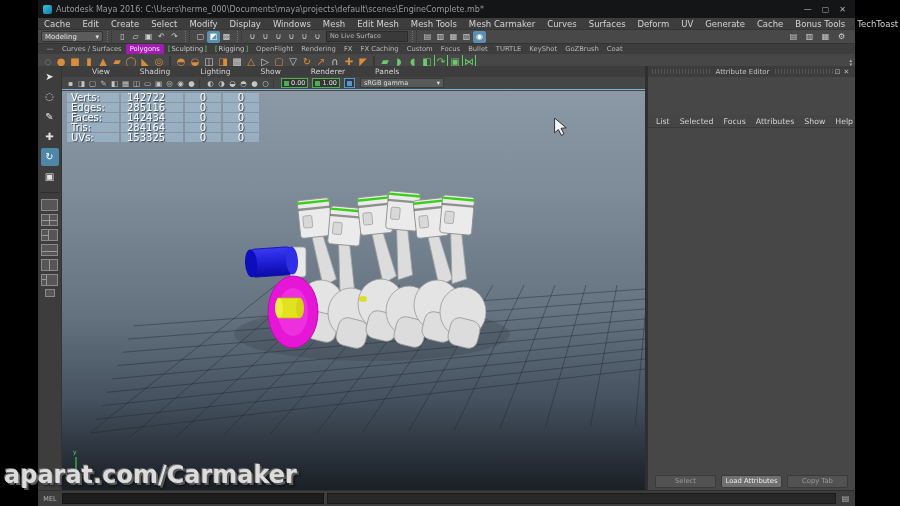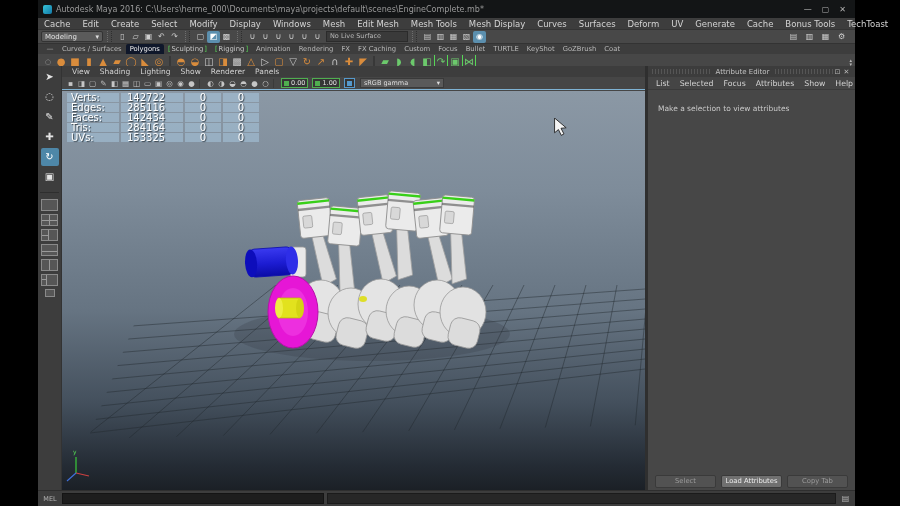--- a/index.html
+++ b/index.html
@@ -27,21 +27,21 @@
   .grip{width:5px;height:11px;border-left:1px dotted #6e6e6e;border-right:1px dotted #2e2e2e;margin:0 2px;}
   .sl-icon{width:13px;height:12px;font-size:8px;line-height:12px;text-align:center;color:#cfcfcf;}
   .sl-icon.active{background:#5b8fae;border-radius:2px;color:#fff;}
   .live-field{width:82px;height:11px;background:#3a3a3a;border:1px solid #2b2b2b;font-size:6.5px;color:#b8b8b8;line-height:9px;padding-left:3px;}
   .sl-right{margin-left:auto;display:flex;gap:3px;padding-right:4px;}
 
   
   .shelf-tabs{height:10px;background:#3d3d3d;display:flex;align-items:flex-end;padding-left:4px;}
   .shelf-min{font-size:7px;color:#aaa;width:16px;text-align:center;line-height:10px;}
   .tab{font-size:6.8px;line-height:10px;color:#b8b8b8;padding:0 4px;white-space:nowrap;}
-  .tab.active{background:#0f172a;color:#f2f2f2;border-radius:2px 2px 0 0;}
+  .tab.active{background:#a21caf;color:#f2f2f2;border-radius:2px 2px 0 0;}
   .tab.bracket{color:#c8c8c8;}
   .tab.bracket::before{content:"[";color:#56d656;margin-right:1px;}
   .tab.bracket::after{content:"]";color:#56d656;margin-left:1px;}
   .shelf-row{height:17px;background:#474747;display:flex;align-items:center;padding-left:4px;border-bottom:1px solid #333;}
   .shelf-lead{width:12px;font-size:7px;color:#9a9a9a;text-align:center;}
   .shelf-icon{width:14px;height:14px;font-size:10px;line-height:14px;text-align:center;}
   .shelf-icon.bracket{border-left:1px solid #56d656;border-right:1px solid #56d656;}
   .shelf-icon.divider{width:2px;height:13px;background:#383838;margin:0 3px;}
   .shelf-spinner{margin-left:auto;padding-right:3px;display:flex;flex-direction:column;line-height:4px;}
   .shelf-spinner span{font-size:5px;color:#bbb;}
@@ -55,21 +55,21 @@
   .lay.v2{background-image:linear-gradient(#999,#999),linear-gradient(#999,#999);background-repeat:no-repeat;background-size:1px 100%,100% 1px;background-position:50% 0,0 50%;}
   .lay.v3{background-image:linear-gradient(#999,#999),linear-gradient(#999,#999);background-repeat:no-repeat;background-size:1px 100%,40% 1px;background-position:40% 0,0 50%;}
   .lay.v4{background-image:linear-gradient(#999,#999);background-repeat:no-repeat;background-size:100% 1px;background-position:0 70%;}
   .lay.v5{background-image:linear-gradient(#999,#999);background-repeat:no-repeat;background-size:1px 100%;background-position:50% 0;}
   .lay.v6{background-image:linear-gradient(#999,#999),linear-gradient(#999,#999);background-repeat:no-repeat;background-size:1px 100%,30% 1px;background-position:30% 0,0 40%;}
   .lay.v7{width:10px;height:8px;}
 
   
   .viewport{position:absolute;left:24px;top:66px;width:583px;bottom:16px;background:#464646;}
   .vp-menu{height:11px;background:#3d3d3d;display:flex;padding-left:5px;}
-  .vp-menu-item{font-size:7.5px;line-height:11px;color:#d2d2d2;padding:0 5px;}
+  .vp-menu-item{font-size:7.5px;line-height:11px;color:#d2d2d2;padding:0 5px;margin-left:20px;}
   .vp-bar{height:13px;background:#464646;display:flex;align-items:center;padding:0 3px;border-bottom:1px solid #7fb3d4;}
   .vp-icon{width:11px;height:11px;font-size:7.5px;color:#c6c6c6;text-align:center;line-height:11px;}
   .vp-sep{width:4px;height:9px;border-left:1px solid #3a3a3a;margin:0 2px;}
   .vp-val{display:flex;align-items:center;border:1px solid #4fae4f;background:#353535;height:10px;font-size:6.5px;color:#e0e0e0;padding:0 2px;margin:0 2px;gap:2px;}
   .vp-val .swatch{width:5px;height:5px;background:#4fae4f;display:inline-block;}
   .vp-val.blue{border-color:#5599cc;}
   .vp-dd{width:84px;height:10px;background:#5a5a5a;border:1px solid #3a3a3a;font-size:6.5px;color:#dedede;padding:0 3px;display:flex;justify-content:space-between;align-items:center;margin-left:3px;}
   .vp-canvas{position:absolute;top:25px;left:0;right:0;bottom:0;background:linear-gradient(#8b98a5 0%,#7e8c9a 25%,#667482 55%,#44505d 78%,#242b34 94%,#1b2026 100%);overflow:hidden;}
   .vp-canvas svg{position:absolute;left:0;top:0;}
   .gl{stroke:rgba(32,38,44,0.55);stroke-width:0.8;}
@@ -84,21 +84,21 @@
 
   
   .splitter{position:absolute;left:607px;top:66px;width:3px;bottom:16px;background:#2f2f2f;}
 
   
   .attr{position:absolute;left:610px;top:66px;right:0;bottom:16px;background:#474747;}
   .ae-header{height:11px;background:#3c3c3c;display:flex;align-items:center;padding:0 4px;}
   .ae-grip{flex:1;height:5px;background:repeating-linear-gradient(90deg,#555 0 1px,transparent 1px 3px);}
   .ae-title{font-size:7px;color:#c2c2c2;margin:0 6px;white-space:nowrap;}
   .ae-hicon{font-size:7px;color:#b5b5b5;width:9px;text-align:center;}
-  .ae-menu{height:13px;display:flex;padding-left:3px;background:#454545;border-bottom:1px solid #3a3a3a;}
+  .ae-menu{height:13px;display:flex;padding-left:3px;background:#454545;border-bottom:1px solid #3a3a3a;margin-top:38px;}
   .ae-menu-item{font-size:7.8px;line-height:13px;color:#d2d2d2;padding:0 5px;white-space:nowrap;}
   .ae-message{font-size:7.5px;color:#c9c9c9;padding:14px 0 0 10px;}
   .ae-footer{position:absolute;bottom:2px;left:0;right:0;height:13px;display:flex;gap:5px;padding:0 7px;}
   .ae-btn{flex:1;background:#525252;border:1px solid #3a3a3a;border-radius:2px;font-size:6.8px;color:#9c9c9c;text-align:center;line-height:11px;white-space:nowrap;}
   .ae-btn.active{background:#707070;color:#ececec;}
 
   
   .cmdline{position:absolute;left:0;right:0;bottom:0;height:16px;background:#3d3d3d;display:flex;align-items:center;gap:3px;padding:0 3px;border-top:1px solid #2e2e2e;}
   .cmd-label{font-size:6.5px;color:#b5b5b5;width:18px;text-align:center;}
   .cmd-input{height:11px;background:#1d1d1d;border:1px solid #141414;flex:0 0 262px;}
@@ -133,21 +133,21 @@
     <span class="menu-item">Cache</span>
         <span class="menu-item">Edit</span>
         <span class="menu-item">Create</span>
         <span class="menu-item">Select</span>
         <span class="menu-item">Modify</span>
         <span class="menu-item">Display</span>
         <span class="menu-item">Windows</span>
         <span class="menu-item">Mesh</span>
         <span class="menu-item">Edit Mesh</span>
         <span class="menu-item">Mesh Tools</span>
-        <span class="menu-item">Mesh Display</span>
+        <span class="menu-item">Mesh Carmaker</span>
         <span class="menu-item">Curves</span>
         <span class="menu-item">Surfaces</span>
         <span class="menu-item">Deform</span>
         <span class="menu-item">UV</span>
         <span class="menu-item">Generate</span>
         <span class="menu-item">Cache</span>
         <span class="menu-item">Bonus Tools</span>
         <span class="menu-item">TechToast</span>
         <span class="menu-item">OpenFlight</span>
       </div>
@@ -203,21 +203,21 @@
     </div>
 
     <div class="shelf-tabs">
       <span class="shelf-min">—</span>
       <span style="display:flex">
 
       <span class="tab">Curves / Surfaces</span>
           <span class="tab active">Polygons</span>
           <span class="tab bracket">Sculpting</span>
           <span class="tab bracket">Rigging</span>
-          <span class="tab">Animation</span>
+          <span class="tab">OpenFlight</span>
           <span class="tab">Rendering</span>
           <span class="tab">FX</span>
           <span class="tab">FX Caching</span>
           <span class="tab">Custom</span>
           <span class="tab">Focus</span>
           <span class="tab">Bullet</span>
           <span class="tab">TURTLE</span>
           <span class="tab">KeyShot</span>
           <span class="tab">GoZBrush</span>
           <span class="tab">Coat</span>
@@ -517,38 +517,36 @@
       </div>
       <div class="ae-menu">
 
       <span class="ae-menu-item">List</span>
           <span class="ae-menu-item">Selected</span>
           <span class="ae-menu-item">Focus</span>
           <span class="ae-menu-item">Attributes</span>
           <span class="ae-menu-item">Show</span>
           <span class="ae-menu-item">Help</span>
         </div>
-      <div class="ae-body">
-        <div class="ae-message">Make a selection to view attributes</div>
-      </div>
       <div class="ae-footer">
 
       <div class="ae-btn">Select</div>
           <div class="ae-btn active">Load Attributes</div>
           <div class="ae-btn">Copy Tab</div>
         </div>
     </div>
 
     <div class="cmdline">
       <span class="cmd-label">MEL</span>
       <div class="cmd-input"></div>
       <div class="cmd-result"></div>
       <span class="cmd-icon">▤</span>
     </div>
   </div>
 
+  <div class="watermark">aparat.com/Carmaker</div>
 
   <div class="cursor">
     <svg width="14" height="18" viewBox="0 0 10 14">
       <polygon points="0,0 0,11.5 3,9 5.2,13.5 7.3,12.4 5,8 9,7.6" fill="#f4f4f4" stroke="#222" stroke-width="0.7"></polygon>
     </svg>
   </div>
 </div>
 
 </body></html>

